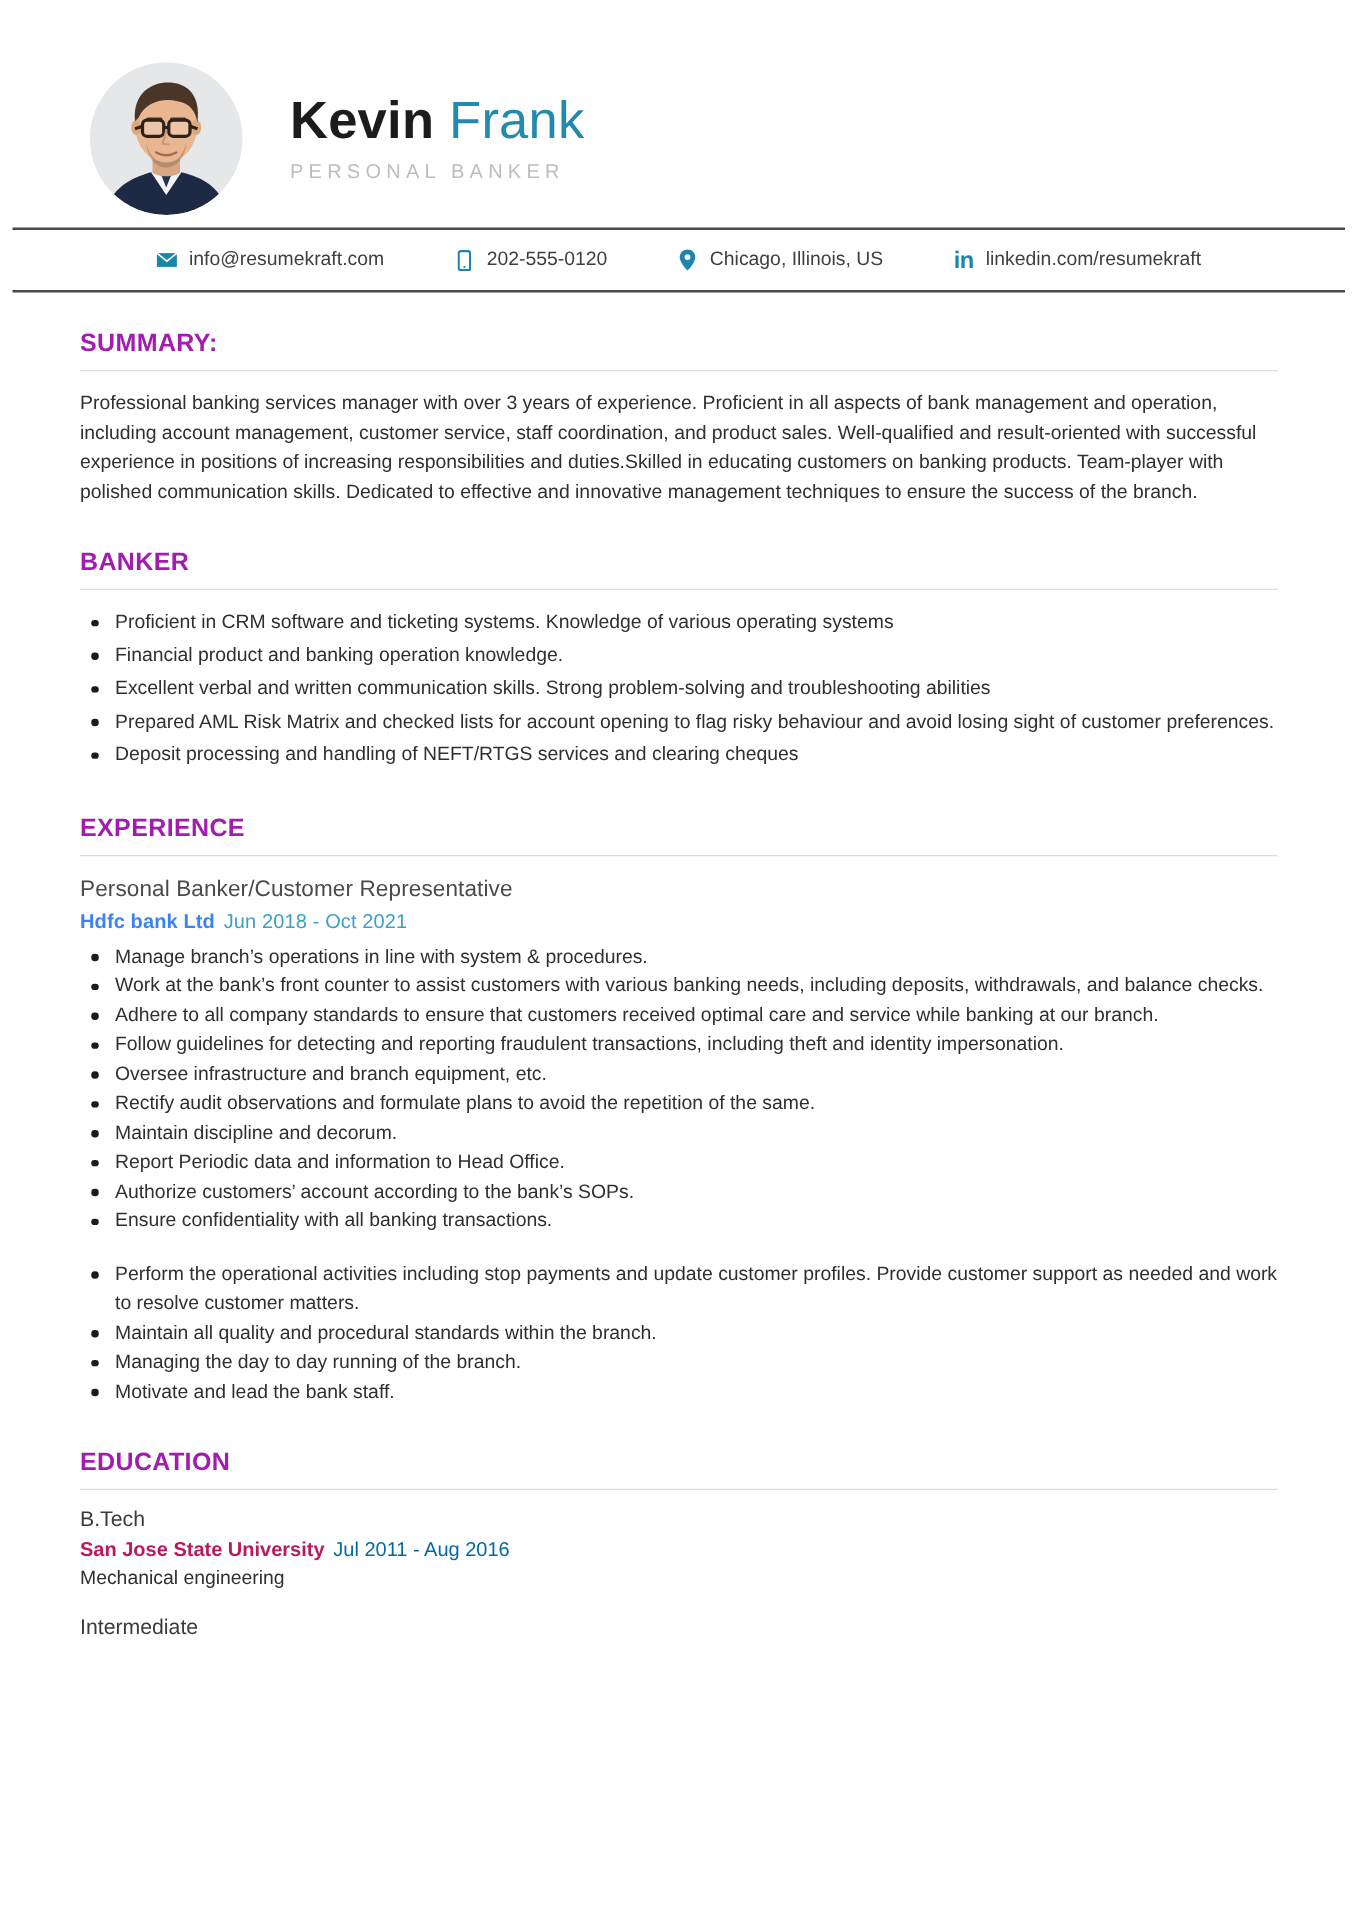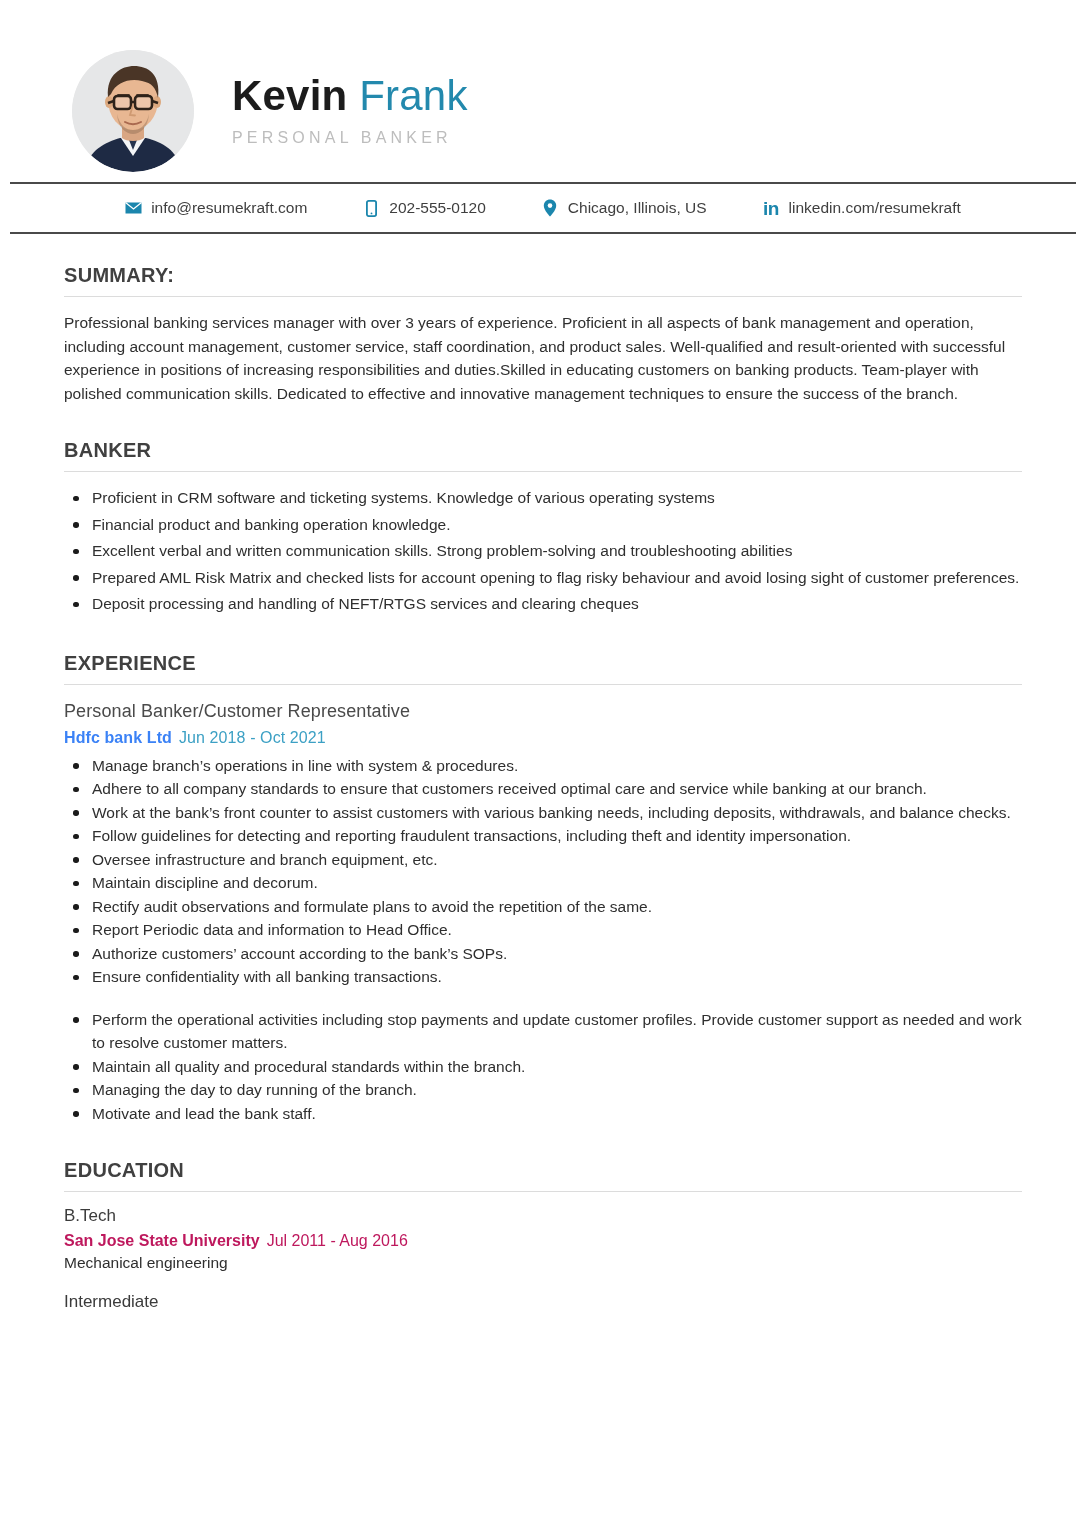--- a/index.html
+++ b/index.html
@@ -90,21 +90,21 @@
     letter-spacing: -0.5px;
   }
 
   
   .body { padding: 0 64px 0 64px; }
 
   .section { margin-top: 30px; }
   .section-title {
     font-size: 20px;
     font-weight: 700;
-    color: #404040;
+    color: #a21caf;
     letter-spacing: 0.3px;
   }
   .section-rule {
     border-bottom: 1px solid #dcdcdc;
     margin-top: 9px;
     margin-bottom: 14px;
   }
 
   .summary-text {
     font-size: 15.5px;
@@ -151,21 +151,21 @@
   .job-meta .dates { color: #3ca0c4; font-weight: 400; margin-left: 7px; }
 
   .edu-degree {
     font-size: 17px;
     color: #3b3b3b;
     font-weight: 400;
     margin-bottom: 6px;
   }
   .edu-meta { font-size: 16px; margin-bottom: 4px; }
   .edu-meta .school { font-weight: 700; color: #be185d; }
-  .edu-meta .dates { color: #be185d; margin-left: 7px; text-align: right; }
+  .edu-meta .dates { color: #0369a1; margin-left: 7px; text-align: right; }
   .edu-field { font-size: 15.5px; color: #2f2f2f; }
   .edu-entry { margin-bottom: 20px; }
   .edu-entry:last-child { margin-bottom: 0; }
 
   #exp-section .section-rule { margin-bottom: 16px; }
   #edu-section { margin-top: 34px; }
   #skills-section { margin-top: 34px; }
   #exp-section { margin-top: 36px; }
 </style>
 </head>
@@ -286,26 +286,26 @@
     </div>
 
     <div class="section" id="exp-section">
       <div class="section-title">EXPERIENCE</div>
       <div class="section-rule"></div>
       <div id="exp-jobs">
           <div class="job-title">Personal Banker/Customer Representative</div>
           <div class="job-meta"><span class="company">Hdfc bank Ltd</span><span class="dates">Jun 2018 - Oct 2021</span></div>
           <ul class="bullets tight">
             <li>Manage branch’s operations in line with system &amp; procedures.</li>
+            <li>Work at the bank’s front counter to assist customers with various banking needs, including deposits, withdrawals, and balance checks.</li>
             <li>Adhere to all company standards to ensure that customers received optimal care and service while banking at our branch.</li>
-            <li>Work at the bank’s front counter to assist customers with various banking needs, including deposits, withdrawals, and balance checks.</li>
             <li>Follow guidelines for detecting and reporting fraudulent transactions, including theft and identity impersonation.</li>
             <li>Oversee infrastructure and branch equipment, etc.</li>
+            <li>Rectify audit observations and formulate plans to avoid the repetition of the same.</li>
             <li>Maintain discipline and decorum.</li>
-            <li>Rectify audit observations and formulate plans to avoid the repetition of the same.</li>
             <li>Report Periodic data and information to Head Office.</li>
             <li>Authorize customers’ account according to the bank’s SOPs.</li>
             <li>Ensure confidentiality with all banking transactions.</li>
             <li class="gap-before">Perform the operational activities including stop payments and update customer profiles. Provide customer support as needed and work to resolve customer matters.</li>
             <li>Maintain all quality and procedural standards within the branch.</li>
             <li>Managing the day to day running of the branch.</li>
             <li>Motivate and lead the bank staff.</li>
           </ul>
         </div>
     </div>

